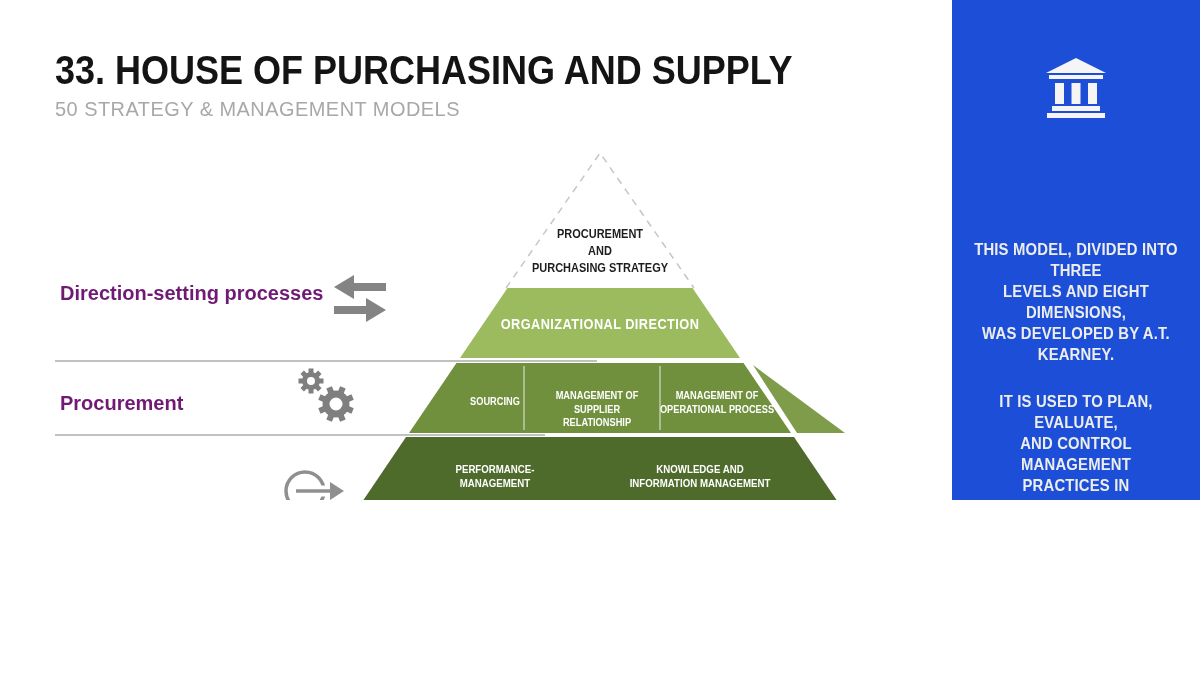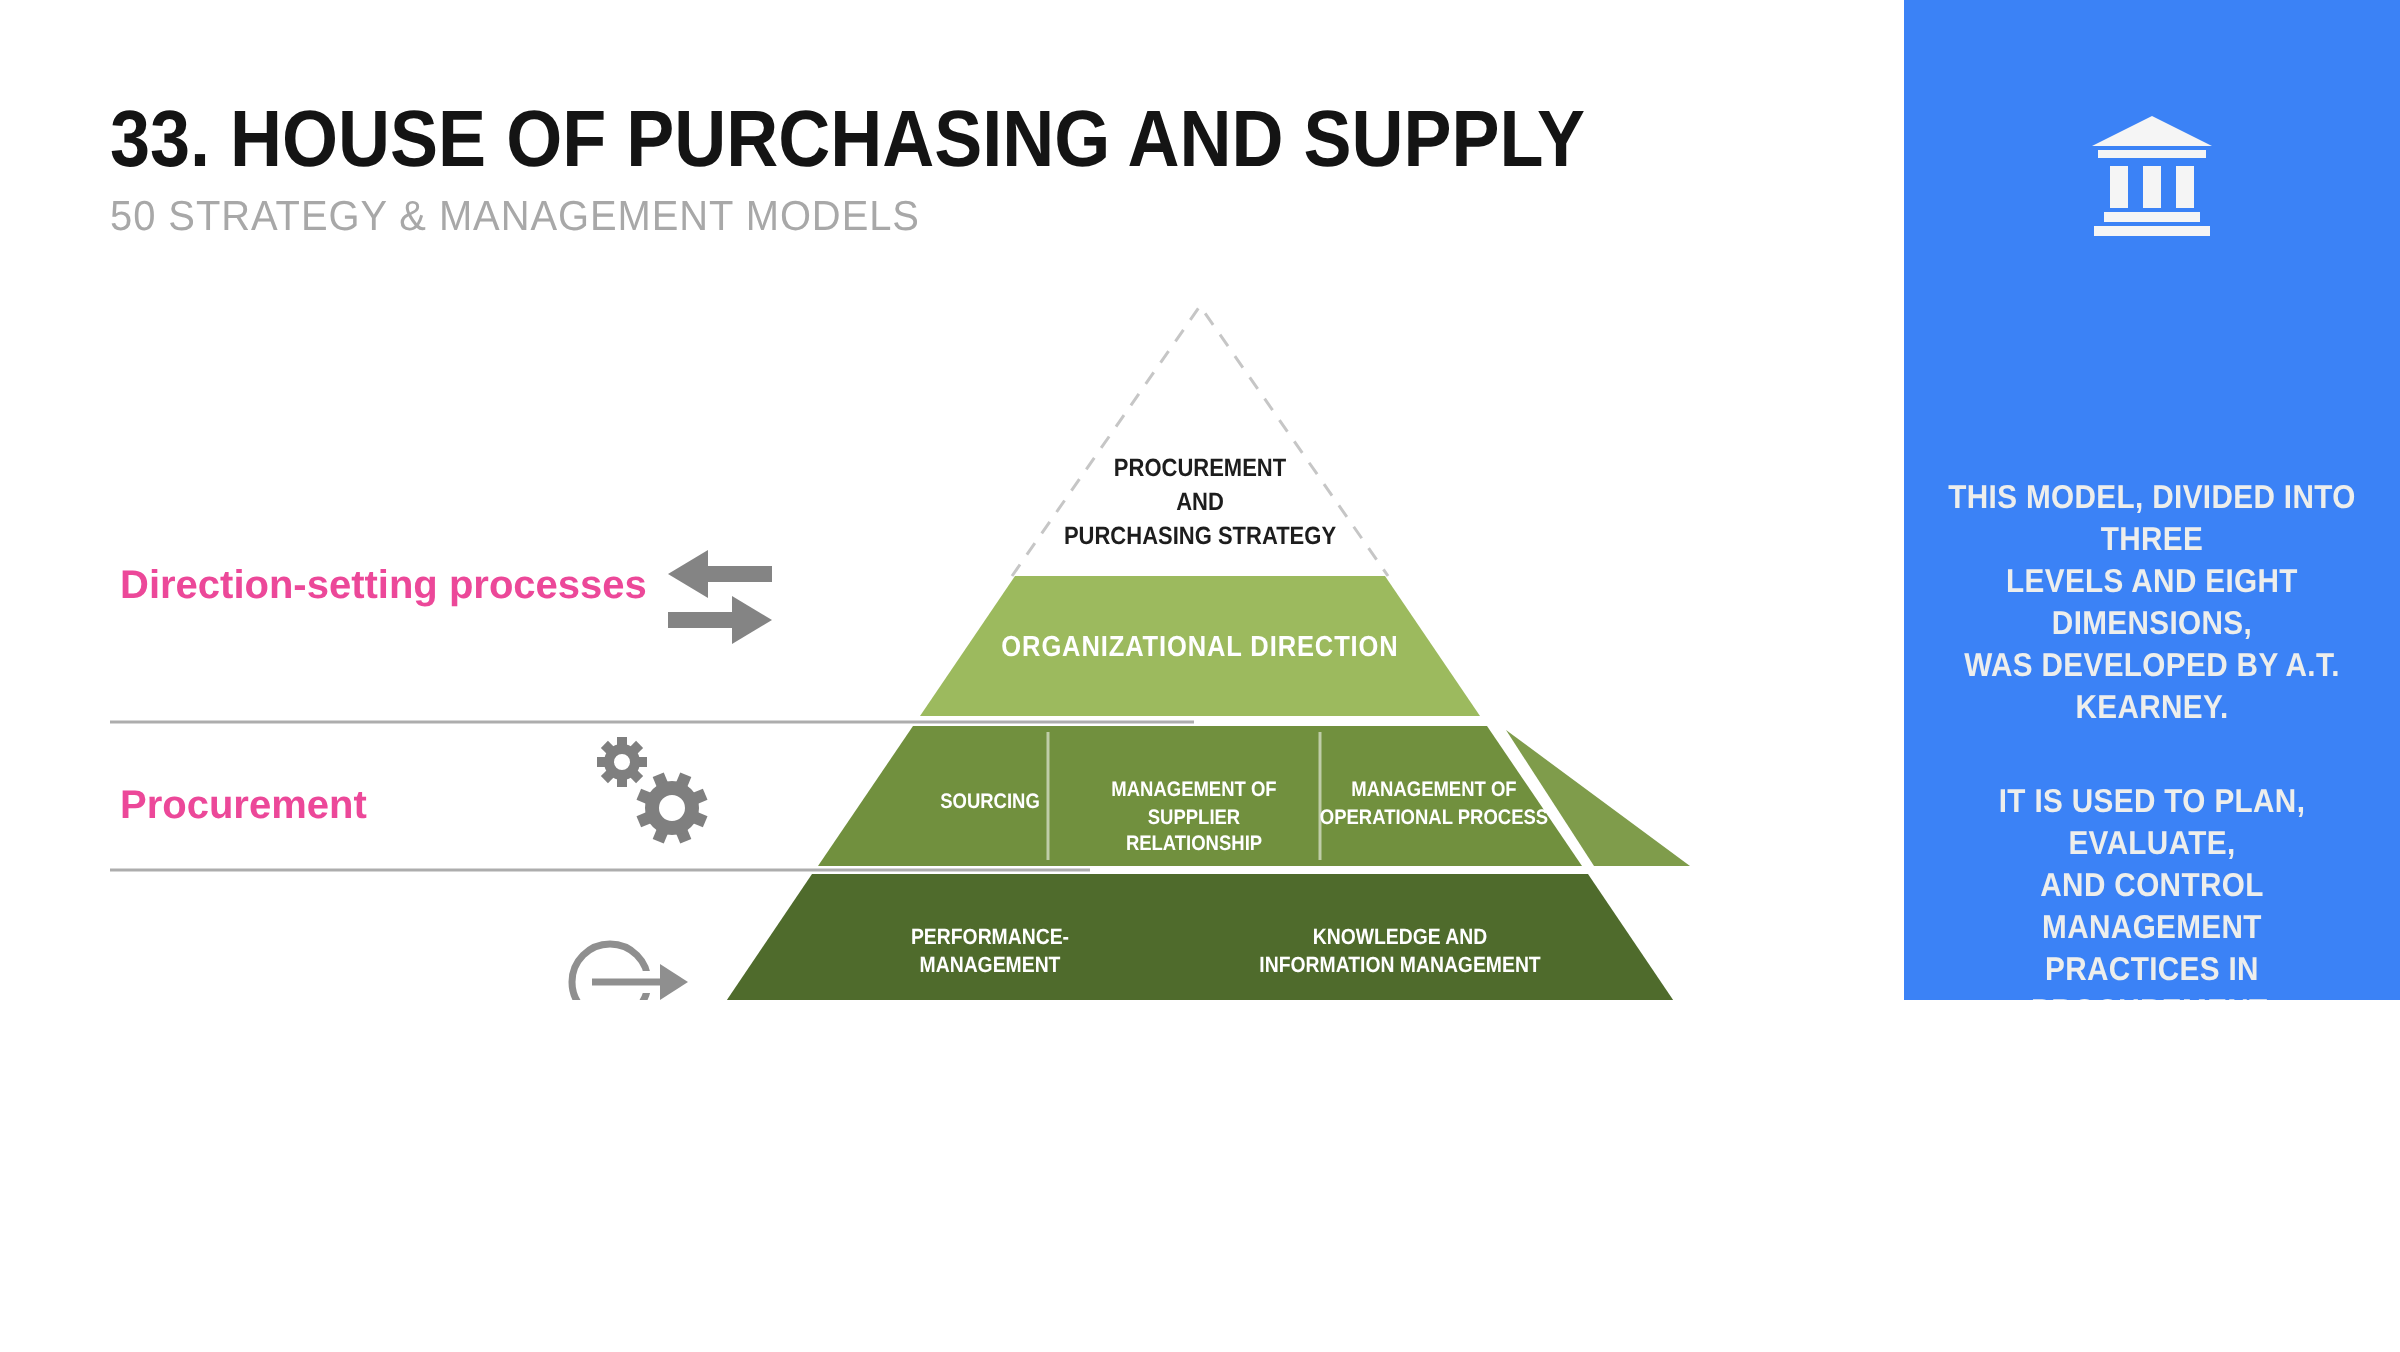--- a/index.html
+++ b/index.html
@@ -11,33 +11,33 @@
   .title{
     position:absolute;left:55px;top:48px;font-size:40px;font-weight:bold;color:#141414;
     white-space:nowrap;transform:scaleX(0.9);transform-origin:left center;letter-spacing:0;
   }
   .subtitle{
     position:absolute;left:55px;top:97px;font-size:21px;color:#a8a8a8;white-space:nowrap;
     transform:scaleX(0.95);transform-origin:left center;letter-spacing:0.5px;
   }
   
   .proc-label{
-    position:absolute;font-size:20px;font-weight:bold;color:#ec4899;white-space:nowrap;
+    position:absolute;font-size:20px;font-weight:bold;color:#701a75;white-space:nowrap;
   }
   
   .diagram{position:absolute;left:0;top:0;}
   
   .pyr-text{
     position:absolute;color:#ffffff;font-weight:bold;text-align:center;
     white-space:pre-line;transform:scaleX(0.88);transform-origin:center;
   }
   .pyr-text.dark{color:#1d1d1d;}
   
   .sidebar{
-    position:absolute;left:952px;top:0;width:248px;height:676px;background:#3b82f6;
+    position:absolute;left:952px;top:0;width:248px;height:676px;background:#1d4ed8;
   }
   .bank-wrap{position:absolute;left:92px;top:56px;width:64px;height:64px;}
   .side-par{
     position:absolute;left:6px;width:236px;text-align:center;color:#edeeec;
     font-size:16.5px;font-weight:bold;line-height:1.28;white-space:pre-line;
     transform:scaleX(0.9);transform-origin:center;letter-spacing:0.2px;
   }
   .side-par.p1{top:222px;}
   .side-par.p2{top:374px;}
 </style>

